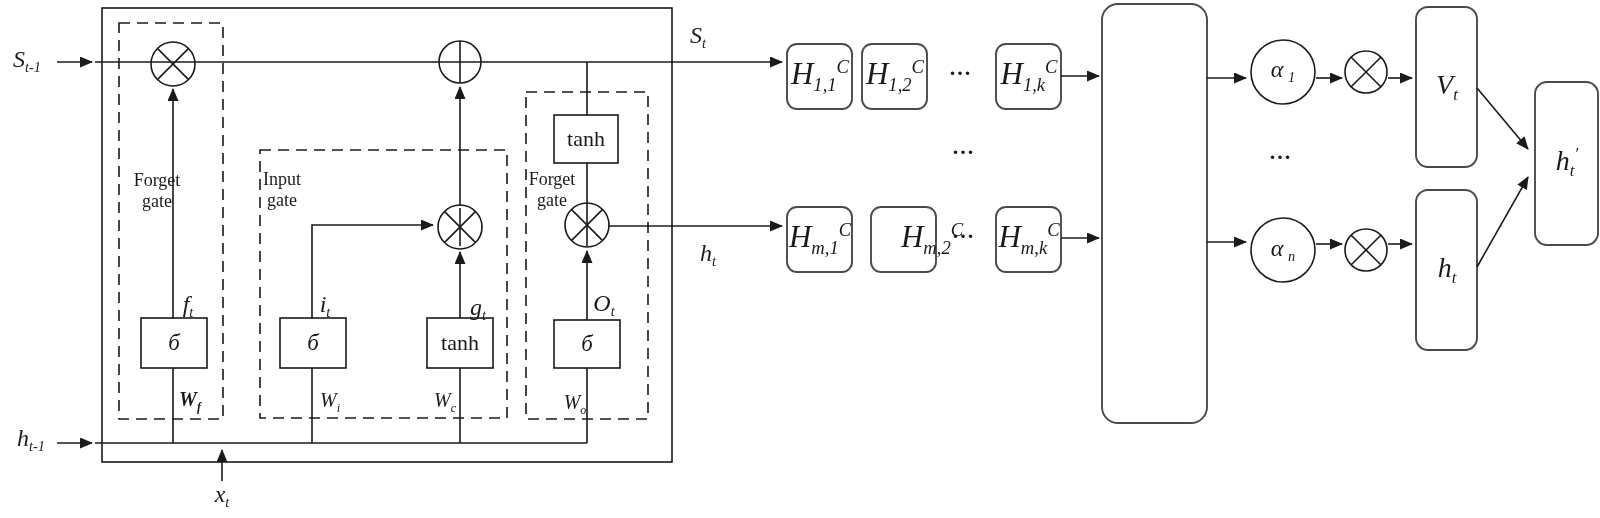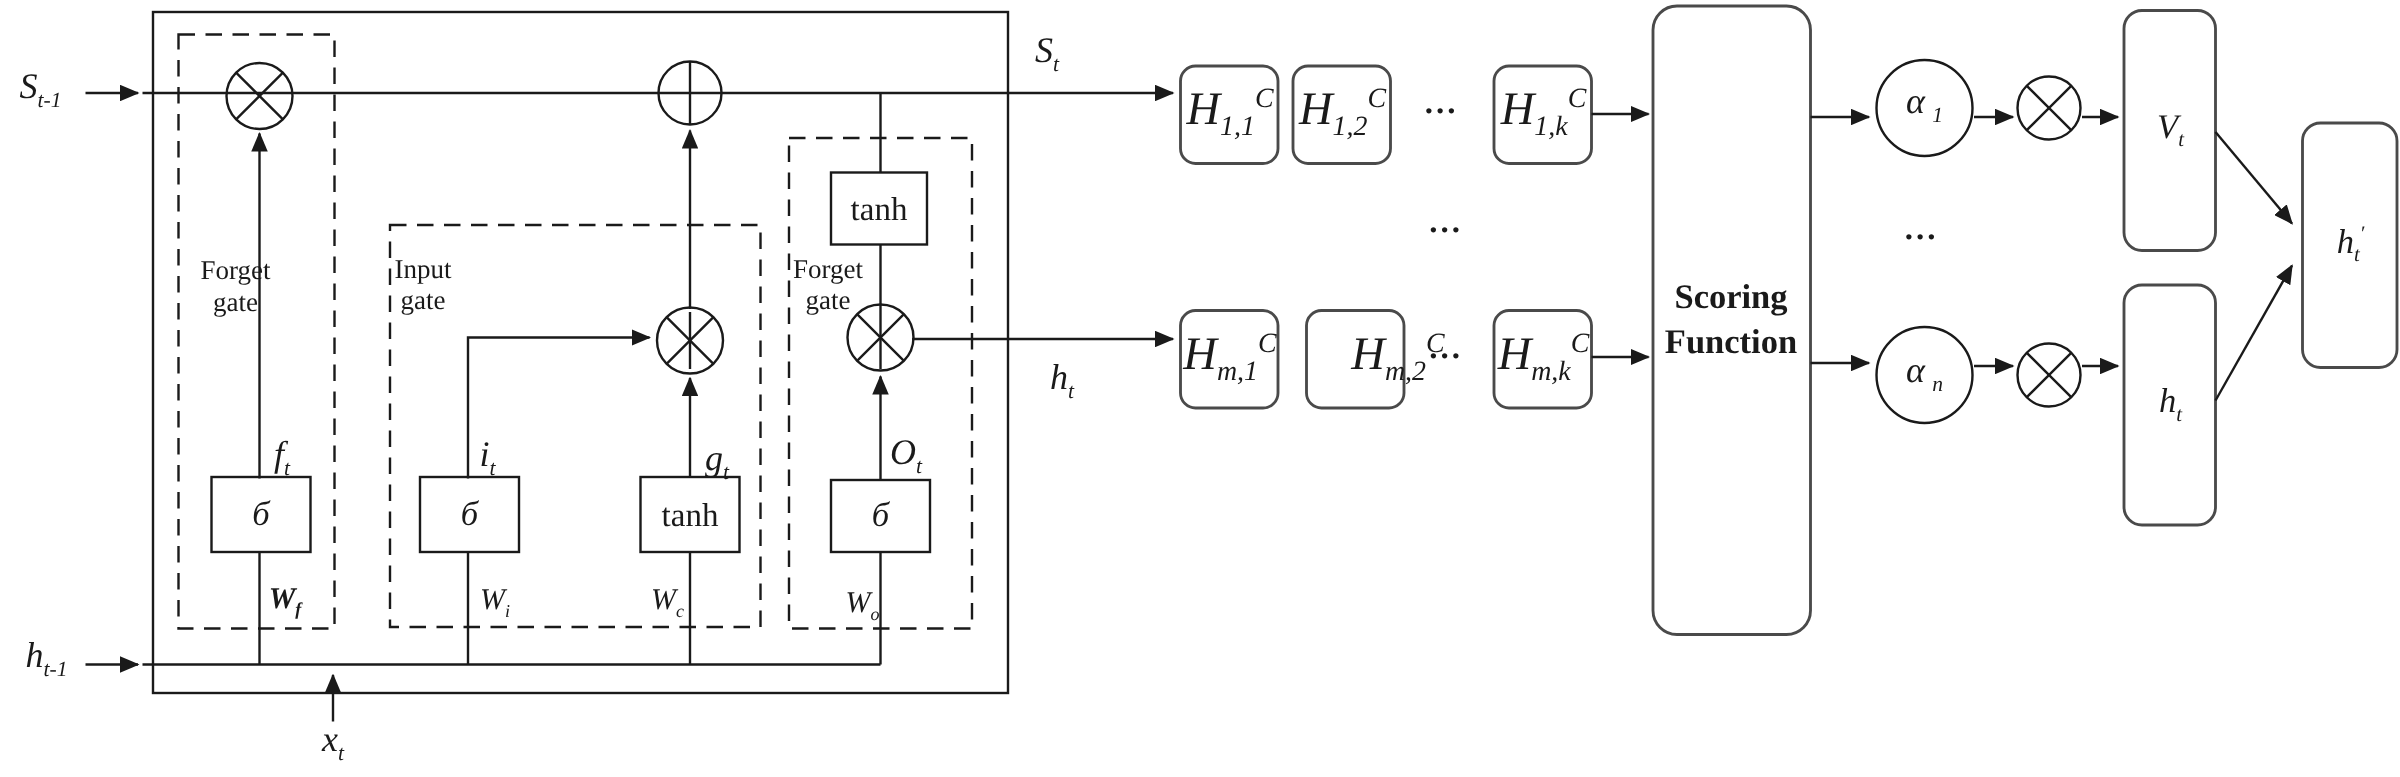--- a/index.html
+++ b/index.html
@@ -15,21 +15,21 @@
   .fs-io{font-size:24px;}
   .fs-sig{font-size:24px;}
   .fs-w{font-size:20px;}
   .fs-act{font-size:23px;font-style:italic;}
   .fs-tanh{font-size:22px;}
   .fs-gate{font-size:18px;line-height:1.15;}
   .fs-H{font-size:31px;}
   .fs-score{font-size:23px;font-weight:bold;line-height:1.3;}
   .fs-alpha{font-size:24px;}
   .fs-dots{font-size:22px;font-weight:bold;letter-spacing:2px;}
-  .fs-final{font-size:23px;}
+  .fs-final{font-size:28px;}
 </style>
 </head>
 <body>
 
 <div id="stage">
 
   <svg id="wires" width="1600" height="518" viewBox="0 0 1600 518">
     <defs>
       <marker id="ah" markerUnits="userSpaceOnUse" markerWidth="13" markerHeight="11" refX="12" refY="5.5" orient="auto">
         <path d="M0,0 L13,5.5 L0,11 Z" fill="#1a1a1a"></path>
@@ -227,24 +227,20 @@
   </div>
   <div class="lbl fs-H" style="left:1029px;top:239px;">
     <span class="math"><span>H</span><sub>m,k</sub><sup>C</sup></span>
   </div>
 
   <div class="lbl fs-dots" style="left:961px;top:68px;"><span>...</span></div>
   <div class="lbl fs-dots" style="left:964px;top:147px;"><span>...</span></div>
   <div class="lbl fs-dots" style="left:964px;top:231px;"><span>...</span></div>
   <div class="lbl fs-dots" style="left:1281px;top:152px;"><span>...</span></div>
 
-  <div class="lbl fs-score" style="left:1154px;top:213px;">
-    <div>Scoring</div>
-    <div>Function</div>
-  </div>
 
   <div class="lbl fs-alpha" style="left:1283px;top:71px;">
     <span class="math"><span>α</span> <sub>1</sub></span>
   </div>
   <div class="lbl fs-alpha" style="left:1283px;top:250px;">
     <span class="math"><span>α</span> <sub>n</sub></span>
   </div>
 
   <div class="lbl fs-final" style="left:1447px;top:87px;">
     <span class="math"><span>V</span><sub>t</sub></span>

